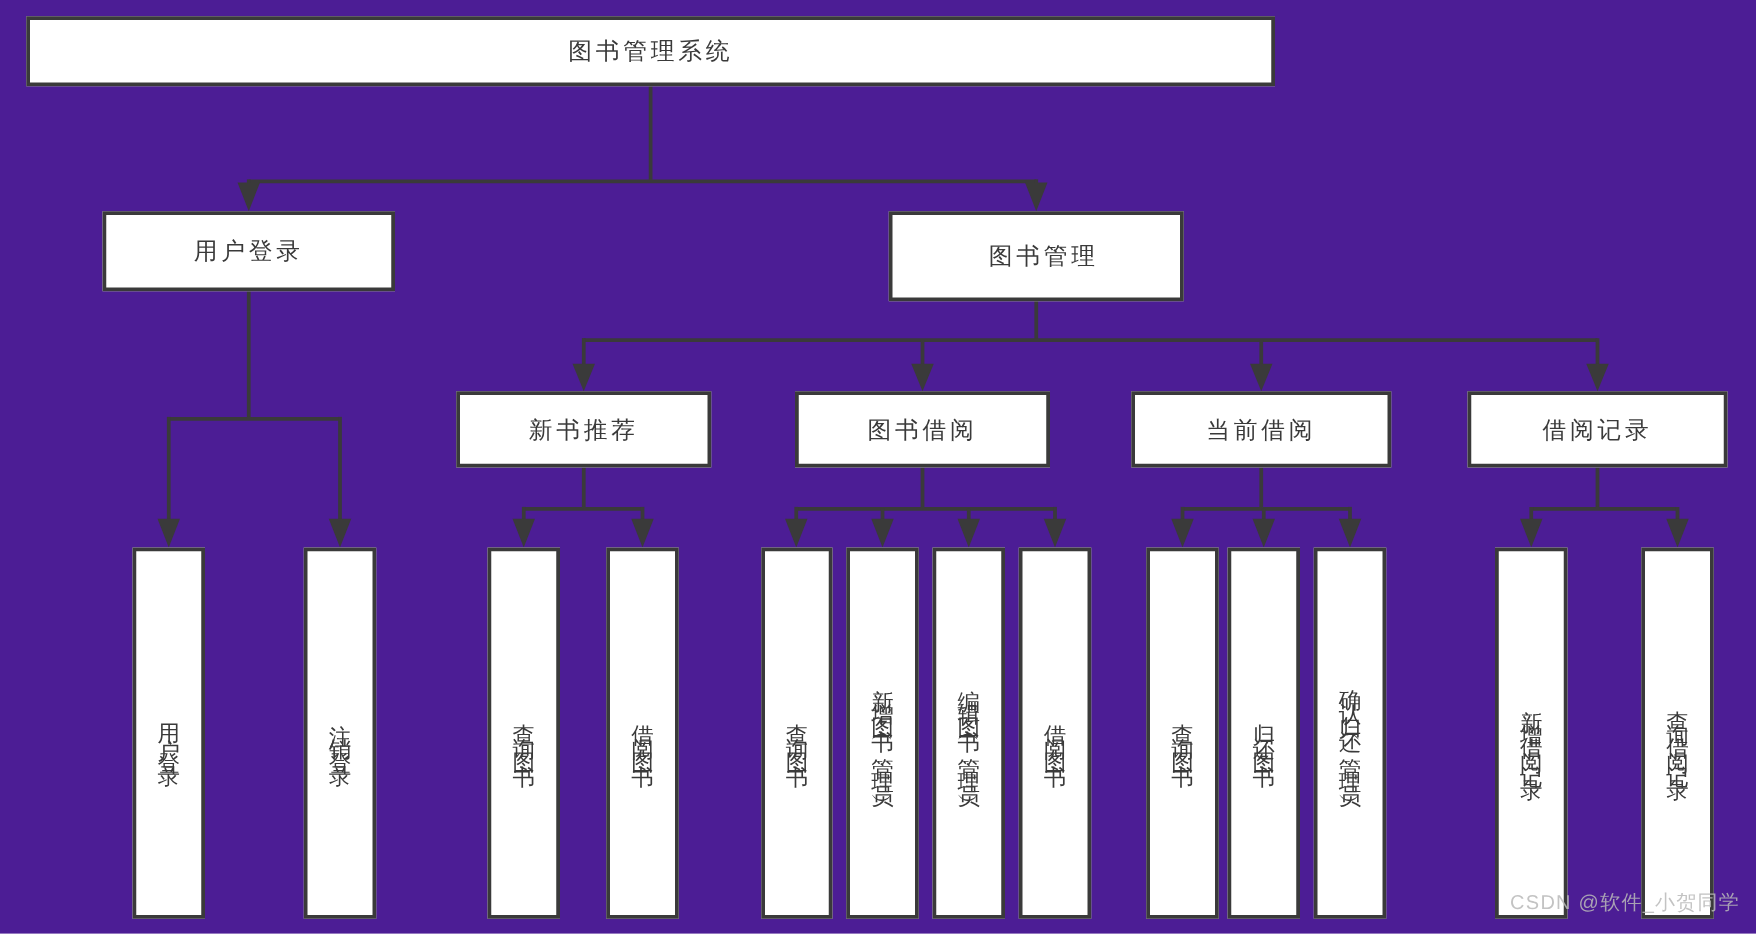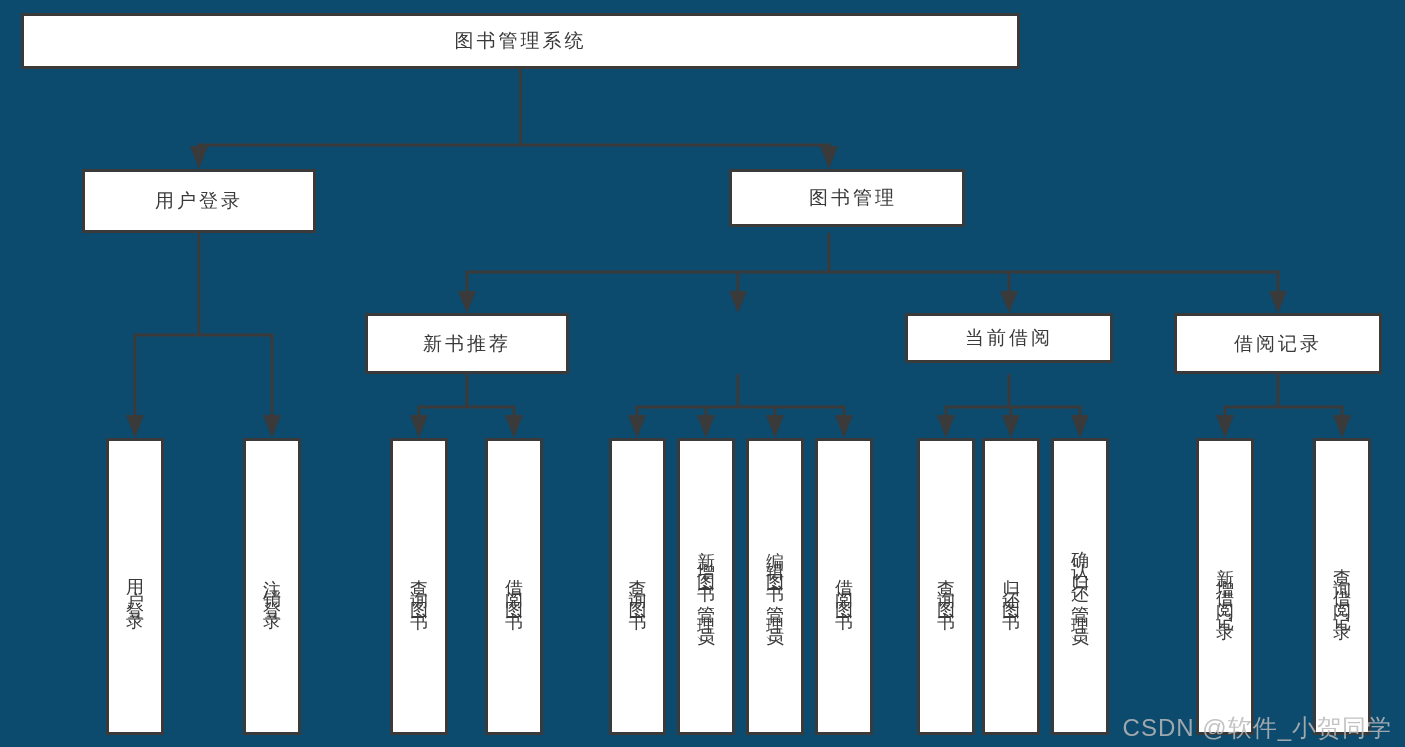--- a/index.html
+++ b/index.html
@@ -1,20 +1,20 @@
 <!DOCTYPE html>
 <html><head>
 <meta charset="utf-8">
 <style>
   html, body { margin: 0; padding: 0; background: #ffffff; }
   #stage {
     position: relative;
     width: 1405px;
     height: 747px;
-    background: #0c4a6e;
+    background: #4c1d95;
     overflow: hidden;
     font-family: "Liberation Sans", "DejaVu Sans", sans-serif;
     color: #3a3a3a;
   }
   #wires {
     position: absolute;
     left: 0; top: 0;
     width: 1405px; height: 747px;
     pointer-events: none;
   }
@@ -38,21 +38,21 @@
     text-orientation: mixed;
     font-size: 18px;
     letter-spacing: 11px;
     line-height: 1;
     color: #3a3a3a;
   }
   #watermark {
     position: absolute;
     top: 712px;
     right: 13px;
-    font-size: 24px;
+    font-size: 16px;
     color: #b9b9b9;
     letter-spacing: 1px;
     white-space: nowrap;
     opacity: 0.85;
     z-index: 5;
   }
 </style>
 </head>
 <body>
 
@@ -127,28 +127,31 @@
     </g>
   </svg>
 
   <div class="node h" style="left:21px; top:13px; width:999px; height:56px;">
     <span>图书管理系统</span>
   </div>
 
   <div class="node h" style="left:82px; top:169px; width:234px; height:64px;">
     <span>用户登录</span>
   </div>
-  <div class="node h" style="left:729px; top:169px; width:236px; height:58px;padding-left:12px;">
+  <div class="node h" style="left:711px; top:169px; width:236px; height:72px;padding-left:12px;">
     <span>图书管理</span>
   </div>
 
   <div class="node h" style="left:365px; top:313px; width:204px; height:61px;justify-content:center;">
     <span>新书推荐</span>
   </div>
-  <div class="node h" style="left:905px; top:313px; width:208px; height:50px;">
+  <div class="node h" style="left:636px; top:313px; width:204px; height:61px;">
+    <span>图书借阅</span>
+  </div>
+  <div class="node h" style="left:905px; top:313px; width:208px; height:61px;">
     <span>当前借阅</span>
   </div>
   <div class="node h" style="left:1174px; top:313px; width:208px; height:61px;text-align:center;">
     <span>借阅记录</span>
   </div>
 
   <div class="node v" style="left:106px; top:438px; width:58px; height:297px;">
     <span>用户登录</span>
   </div>
   <div class="node v" style="left:243px; top:438px; width:58px; height:297px;">

